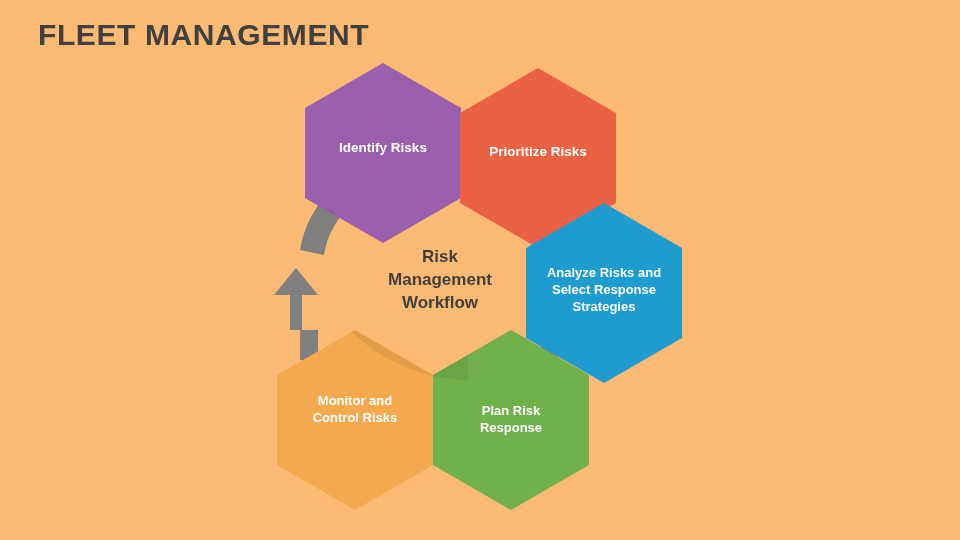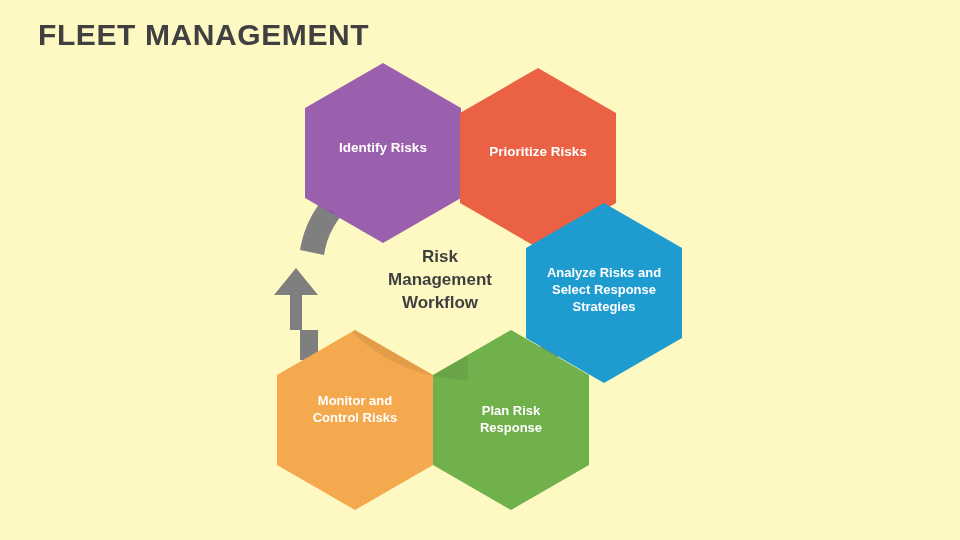--- a/index.html
+++ b/index.html
@@ -12,21 +12,21 @@
     width: 960px;
     height: 540px;
     overflow: hidden;
     font-family: "Liberation Sans", sans-serif;
     position: relative;
   }
   .slide {
     position: relative;
     width: 960px;
     height: 540px;
-    background: #fef9c3;
+    background: #fdba74;
   }
   .slide-title {
     position: absolute;
     left: 38px;
     top: 18px;
     font-size: 30px;
     font-weight: bold;
     letter-spacing: 0.6px;
     color: #404040;
     font-family: "Liberation Sans", sans-serif;

